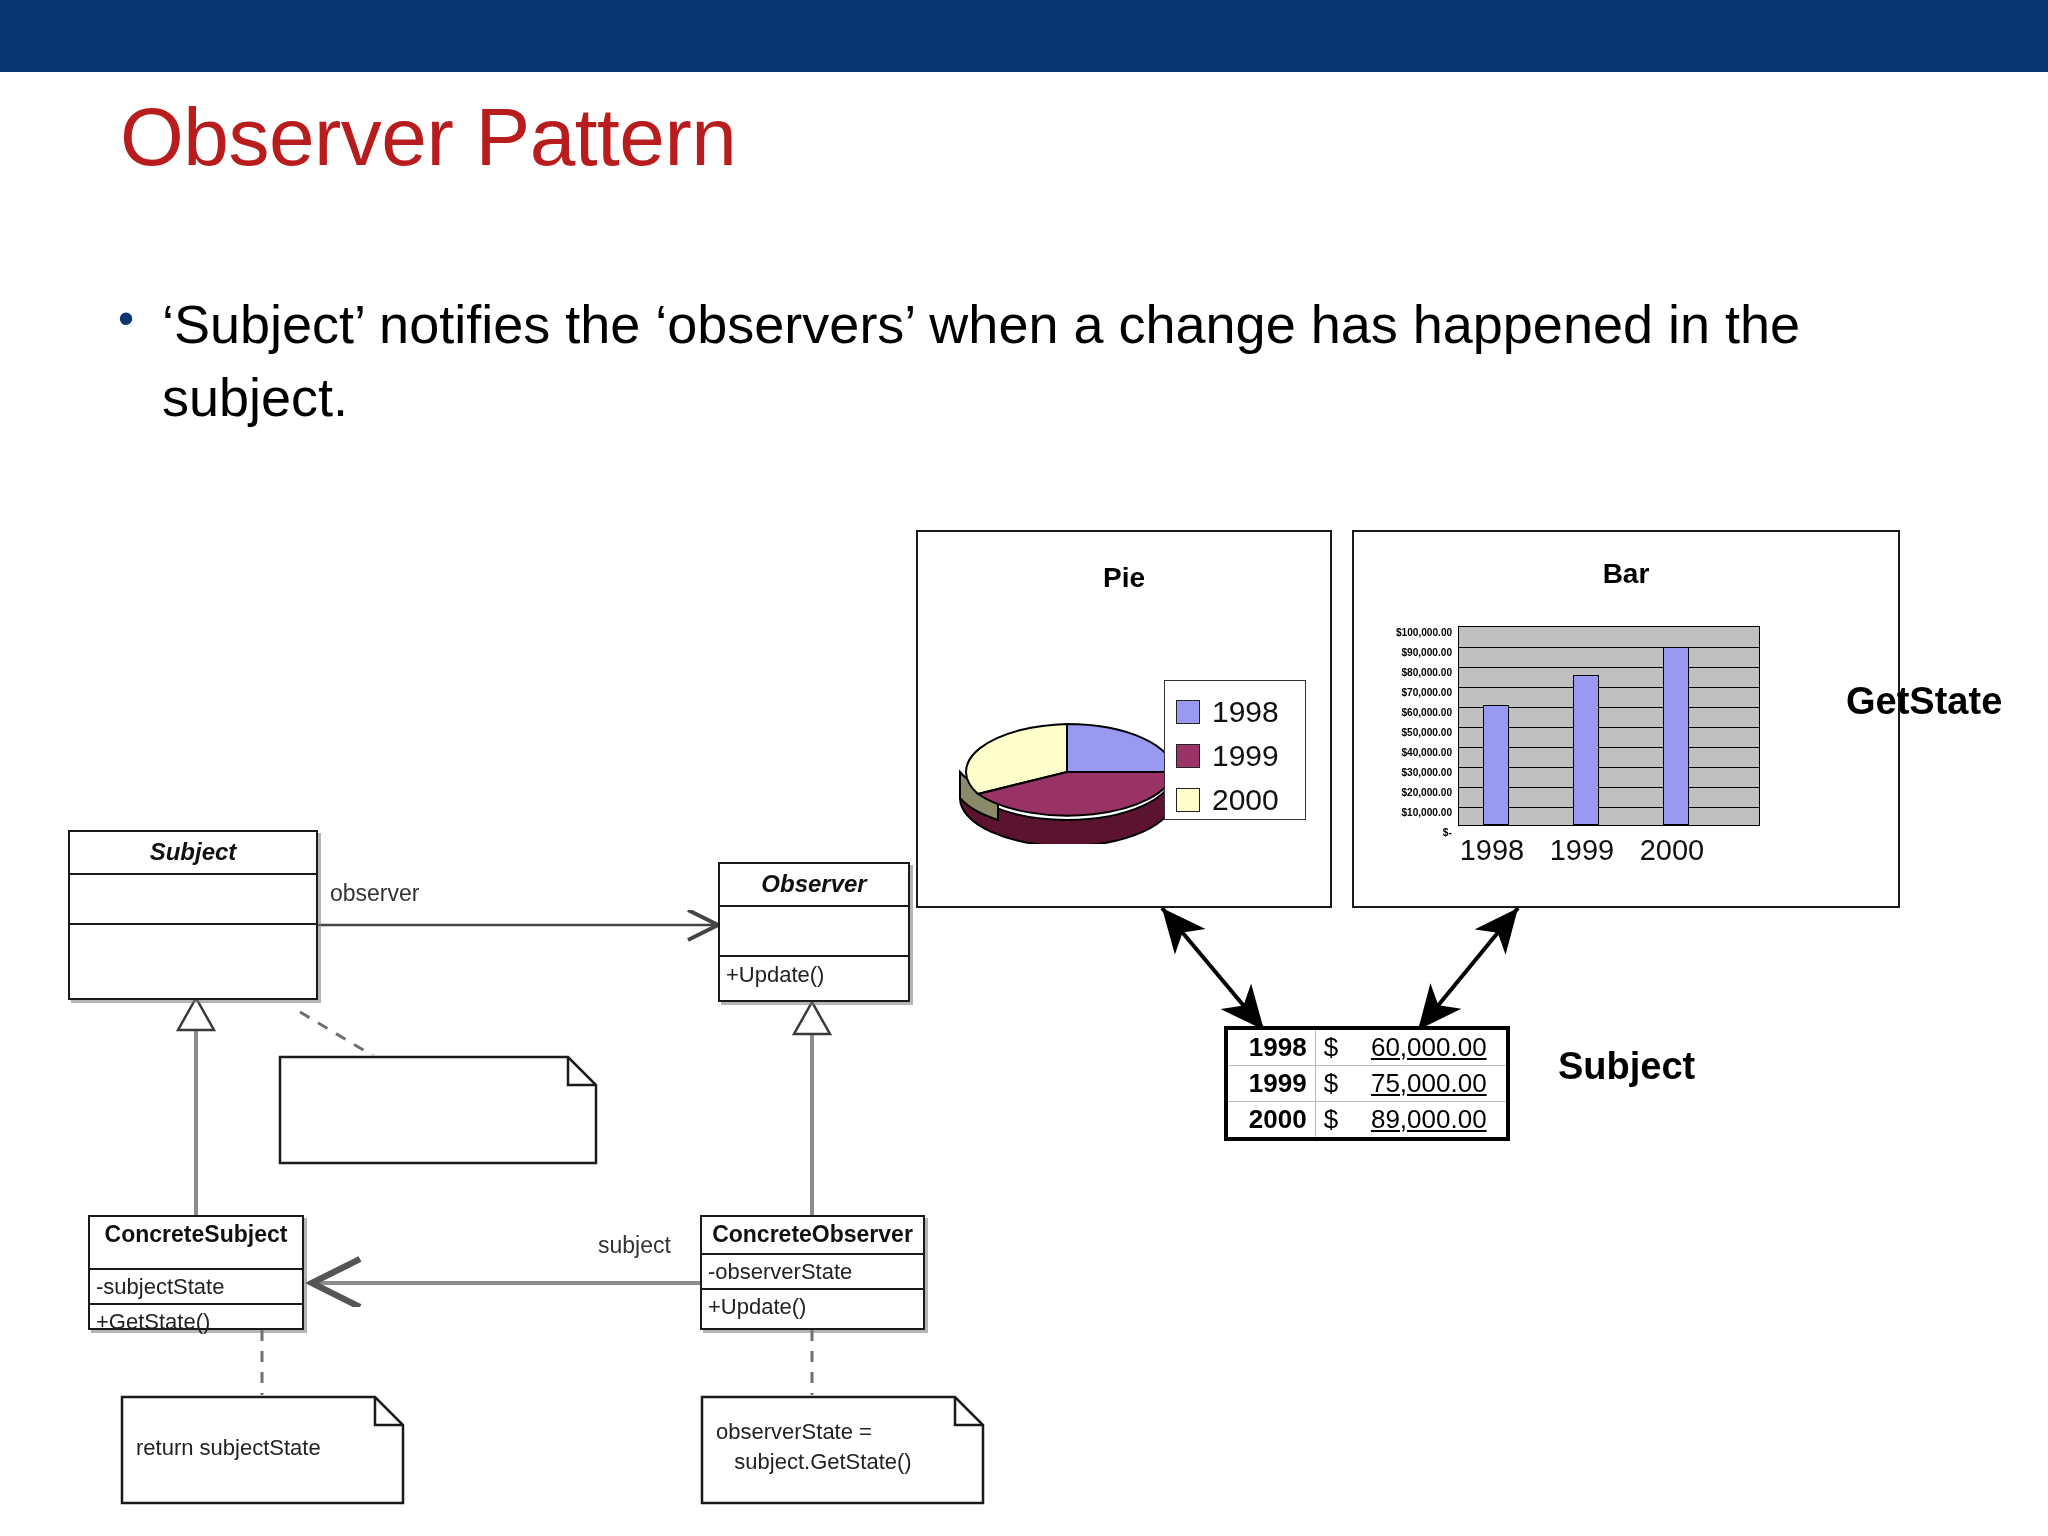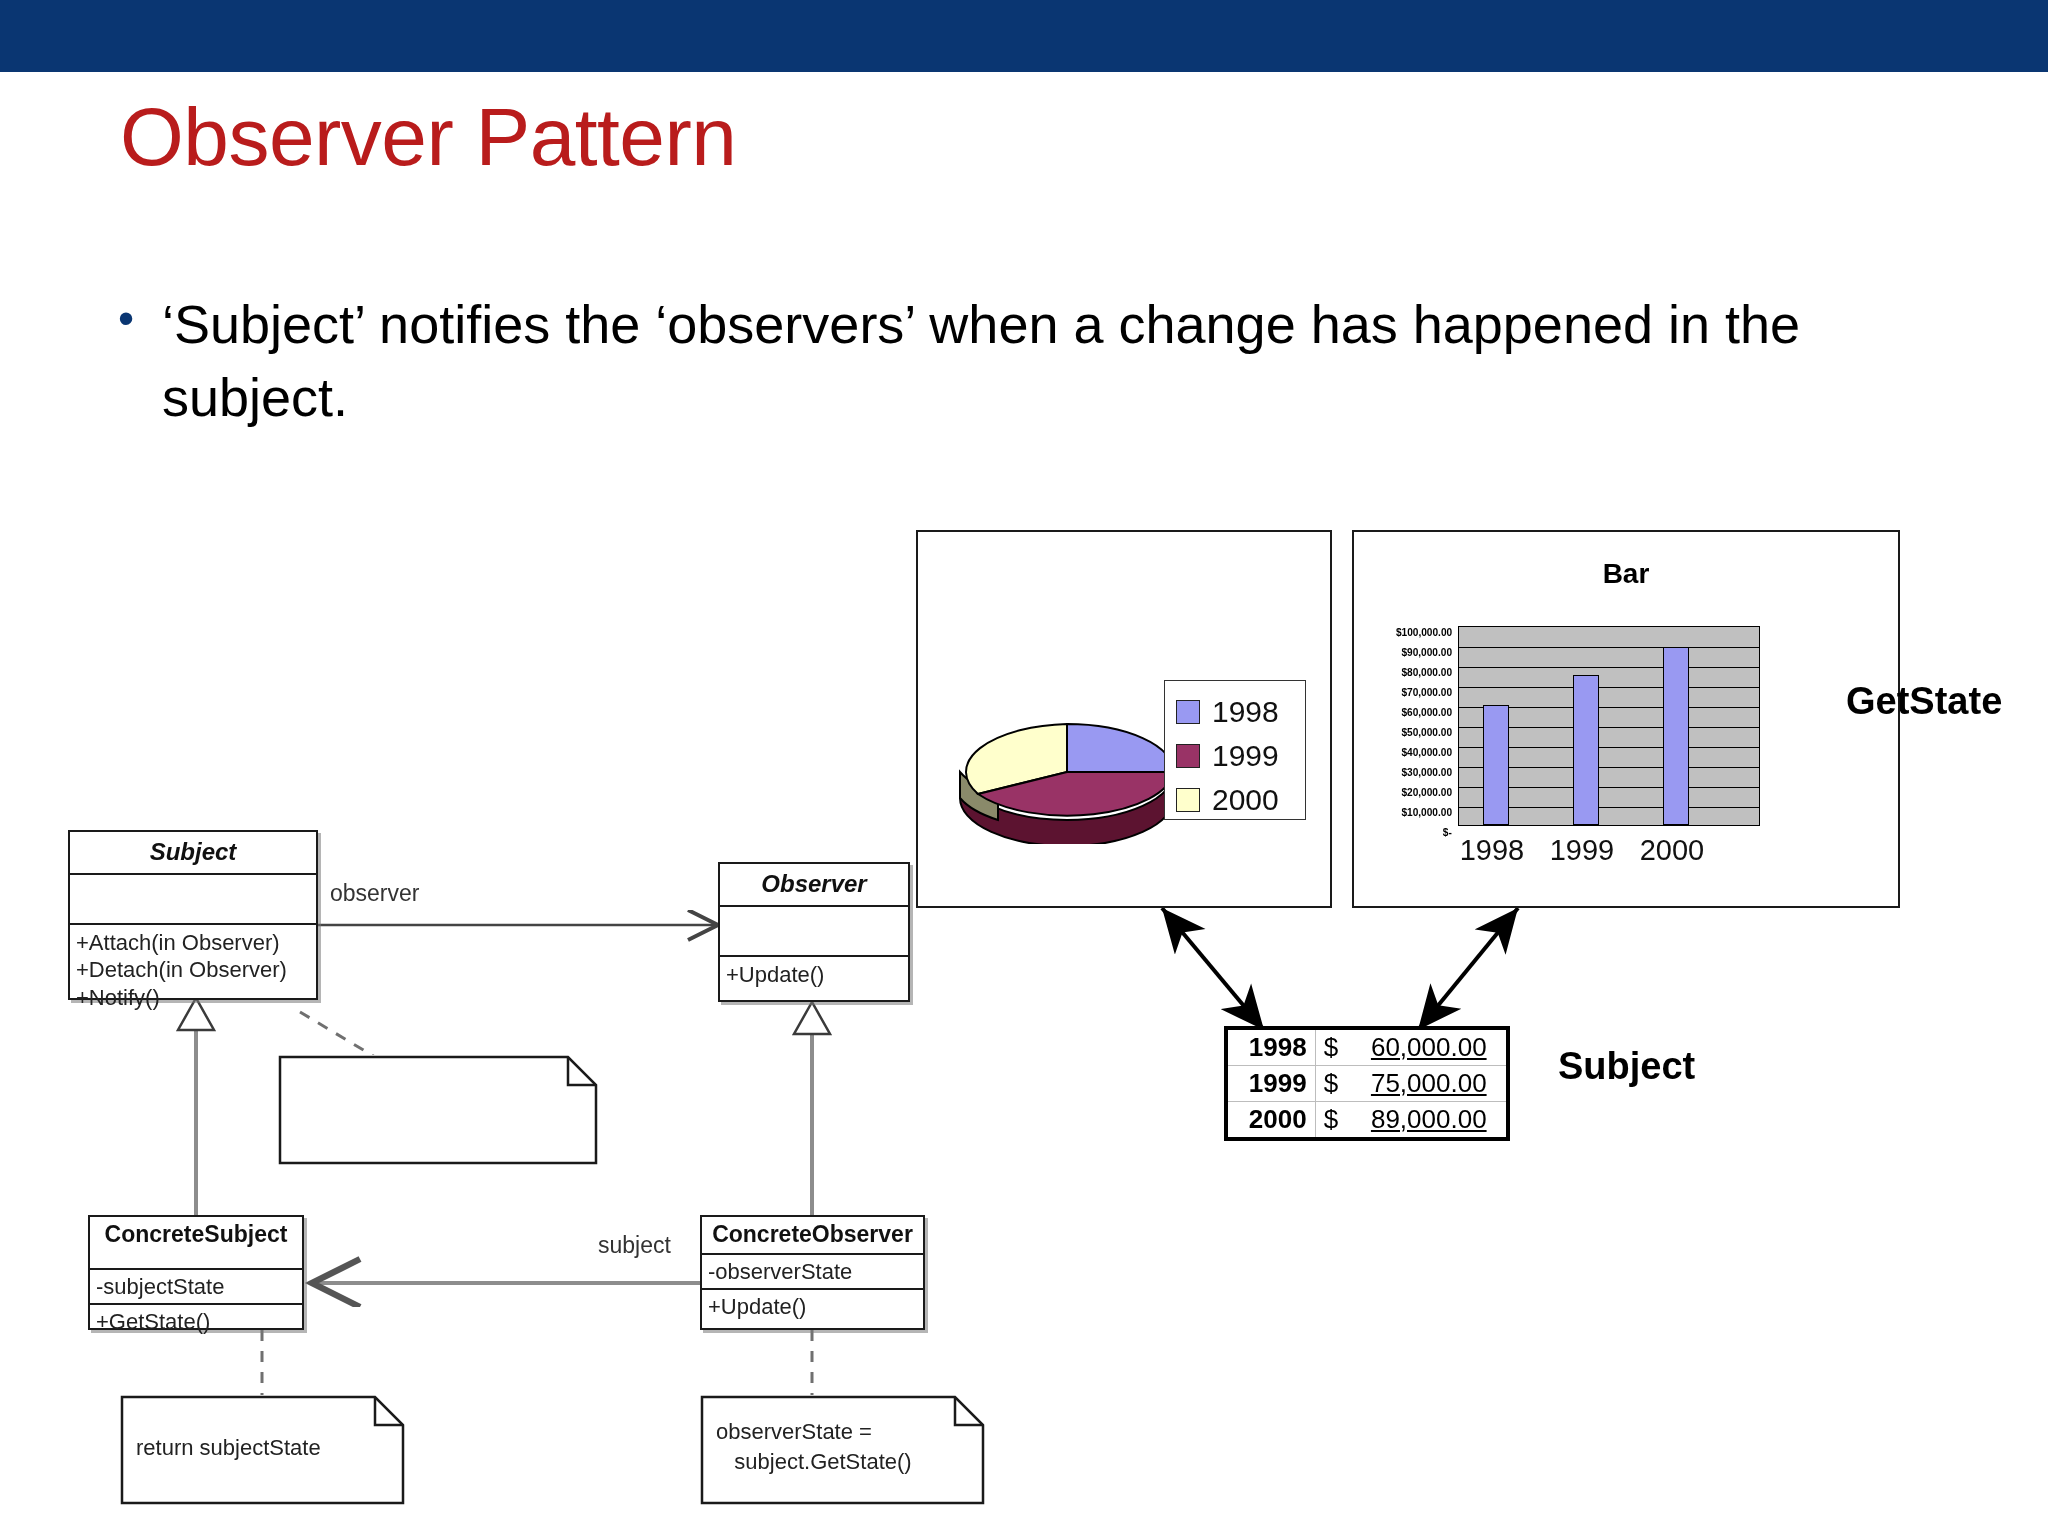--- a/index.html
+++ b/index.html
@@ -298,25 +298,20 @@
   <line x1="1264" y1="1030" x2="1162" y2="908" stroke="#000" stroke-width="4" marker-end="url(#solidArrow)" marker-start="url(#solidArrowStart)"></line>
 
   
   <line x1="1418" y1="1030" x2="1518" y2="908" stroke="#000" stroke-width="4" marker-end="url(#solidArrow)" marker-start="url(#solidArrowStart)"></line>
 </svg>
 </div>
 
 <div class="uml-box" style="left:68px; top:830px; width:250px; height:170px;">
   <div class="uml-title italic">Subject</div>
   <div class="uml-attrs" style="height:40px;"></div>
-  <div class="uml-ops">
-    <div class="uml-line">+Attach(in Observer)</div>
-    <div class="uml-line">+Detach(in Observer)</div>
-    <div class="uml-line">+Notify()</div>
-  </div>
 </div>
 
 <div class="uml-box" style="left:718px; top:862px; width:192px; height:140px;">
   <div class="uml-title italic">Observer</div>
   <div class="uml-attrs" style="height:40px;"></div>
   <div class="uml-ops">
     <div class="uml-line">+Update()</div>
   </div>
 </div>
 
@@ -361,20 +356,21 @@
 <div class="uml-note" style="left:700px; top:1395px; width:285px; height:110px;">
   <svg width="285" height="110" viewBox="0 0 285 110" xmlns="http://www.w3.org/2000/svg">
     <path d="M2,2 L255,2 L283,30 L283,108 L2,108 Z" fill="#ffffff" stroke="#1a1a1a" stroke-width="2.5"></path>
     <path d="M255,2 L255,30 L283,30" fill="none" stroke="#1a1a1a" stroke-width="2.5"></path>
   </svg>
   <div class="note-text" style="top:22px;">observerState =
    subject.GetState()</div>
 </div>
 
 <div class="chart-panel" style="left:916px; top:530px; width:416px; height:378px;">
+  <div class="chart-heading" style="top:30px;">Pie</div>
 
   <svg width="230" height="140" viewBox="0 0 230 140" style="position:absolute; left:34px; top:172px;" xmlns="http://www.w3.org/2000/svg">
 
     <path d="M8,68 A107,48 0 0 0 222,68 L222,94 A107,48 0 0 1 8,94 Z" fill="#5c1330" stroke="#000" stroke-width="2"></path>
     <path d="M8,68 L8,94 A107,48 0 0 0 46,116 L46,90 A107,48 0 0 1 8,68 Z" fill="#8a8a6a" stroke="#000" stroke-width="2"></path>
 
     <path d="M115,68 L115,20 A107,48 0 0 0 26,90 Z" fill="#ffffcc" stroke="#000" stroke-width="2"></path>
 
     <path d="M115,68 L115,20 A107,48 0 0 1 222,68 Z" fill="#9999f2" stroke="#000" stroke-width="2"></path>
 

